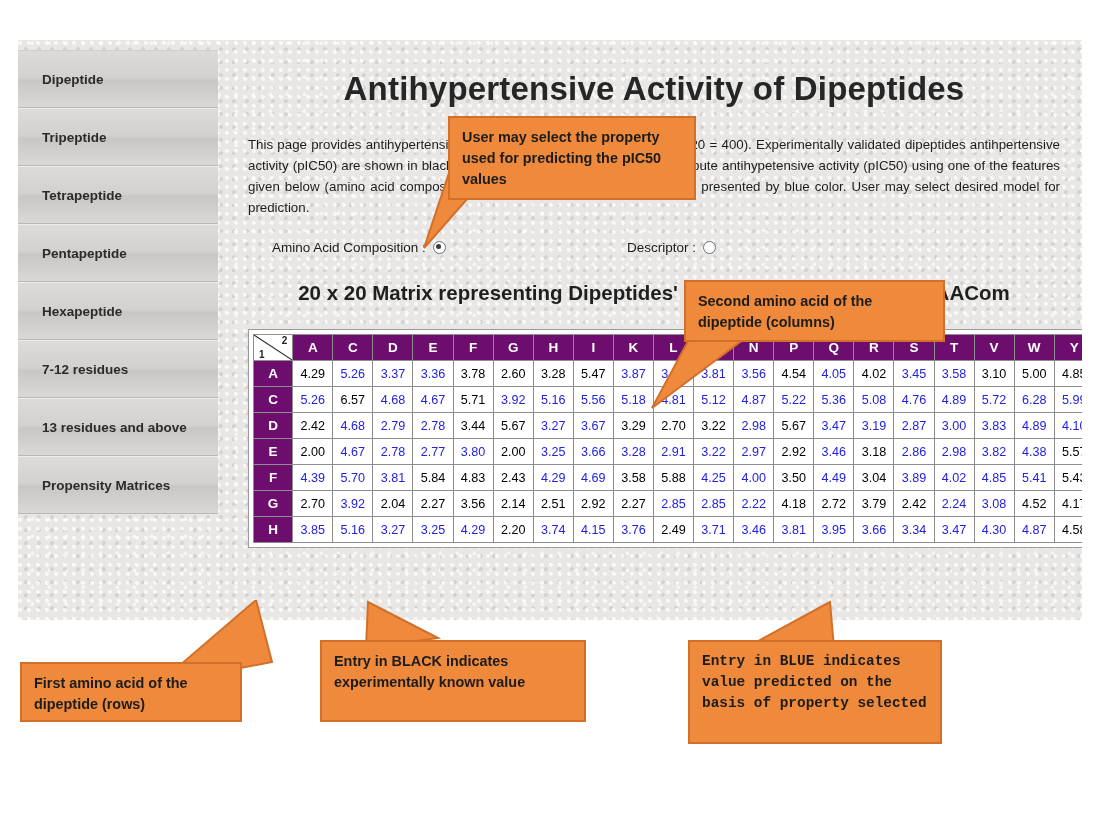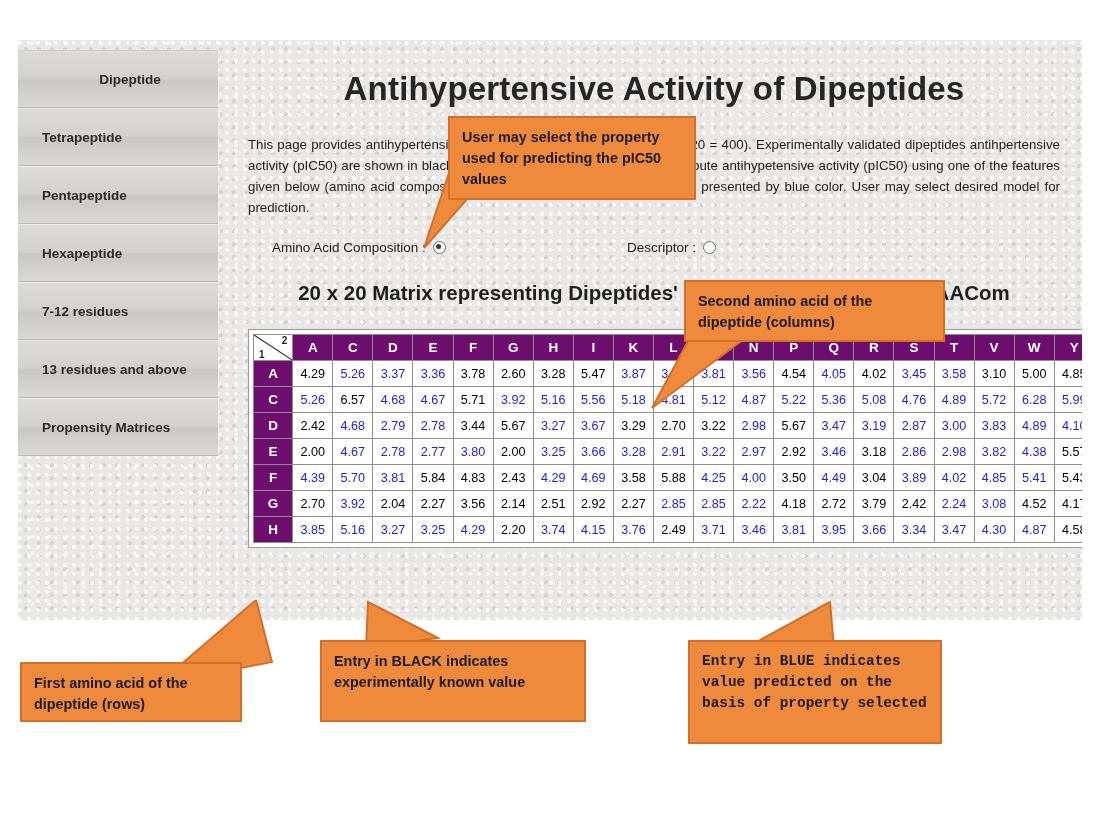--- a/index.html
+++ b/index.html
@@ -31,21 +31,21 @@
     display:flex;align-items:center;
     padding-left:24px;
     box-sizing:border-box;
     font-size:13.5px;
     font-weight:bold;
     color:#2b2b2b;
     background:linear-gradient(to bottom,#dcdbd9 0%,#d2d1cf 48%,#c8c7c5 52%,#d9d8d6 100%);
     border-bottom:1px solid #b9b8b6;
     border-top:1px solid #ececeb;
   }
-  .side-item:first-child{border-top:1px solid #d0cfcd;justify-content:center;}
+  .side-item:first-child{border-top:1px solid #d0cfcd;}
 
   
   .content{
     position:absolute;left:212px;top:0;right:0;bottom:0;
     padding:30px 22px 0 18px;
   }
   h1.title{
     margin:0 0 26px 0;
     text-align:center;
     font-size:33px;
@@ -152,20 +152,23 @@
   .tail svg{display:block;}
 </style>
 </head>
 <body>
 
 <div class="page">
 
   <div class="sidebar">
     <div class="side-item">
         <span>Dipeptide</span>
+      </div>
+    <div class="side-item">
+        <span>Tripeptide</span>
       </div>
     <div class="side-item">
         <span>Tetrapeptide</span>
       </div>
     <div class="side-item">
         <span>Pentapeptide</span>
       </div>
     <div class="side-item">
         <span>Hexapeptide</span>
       </div>

